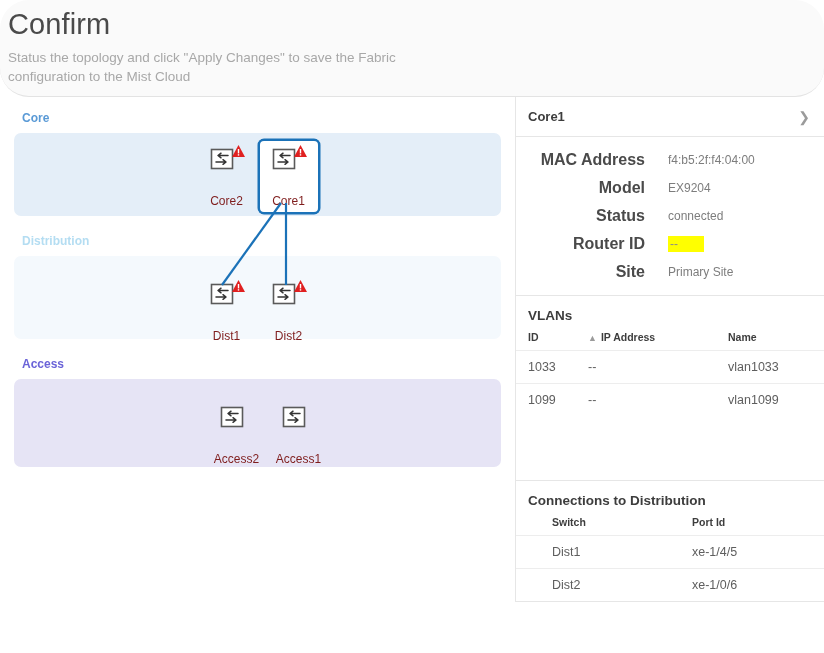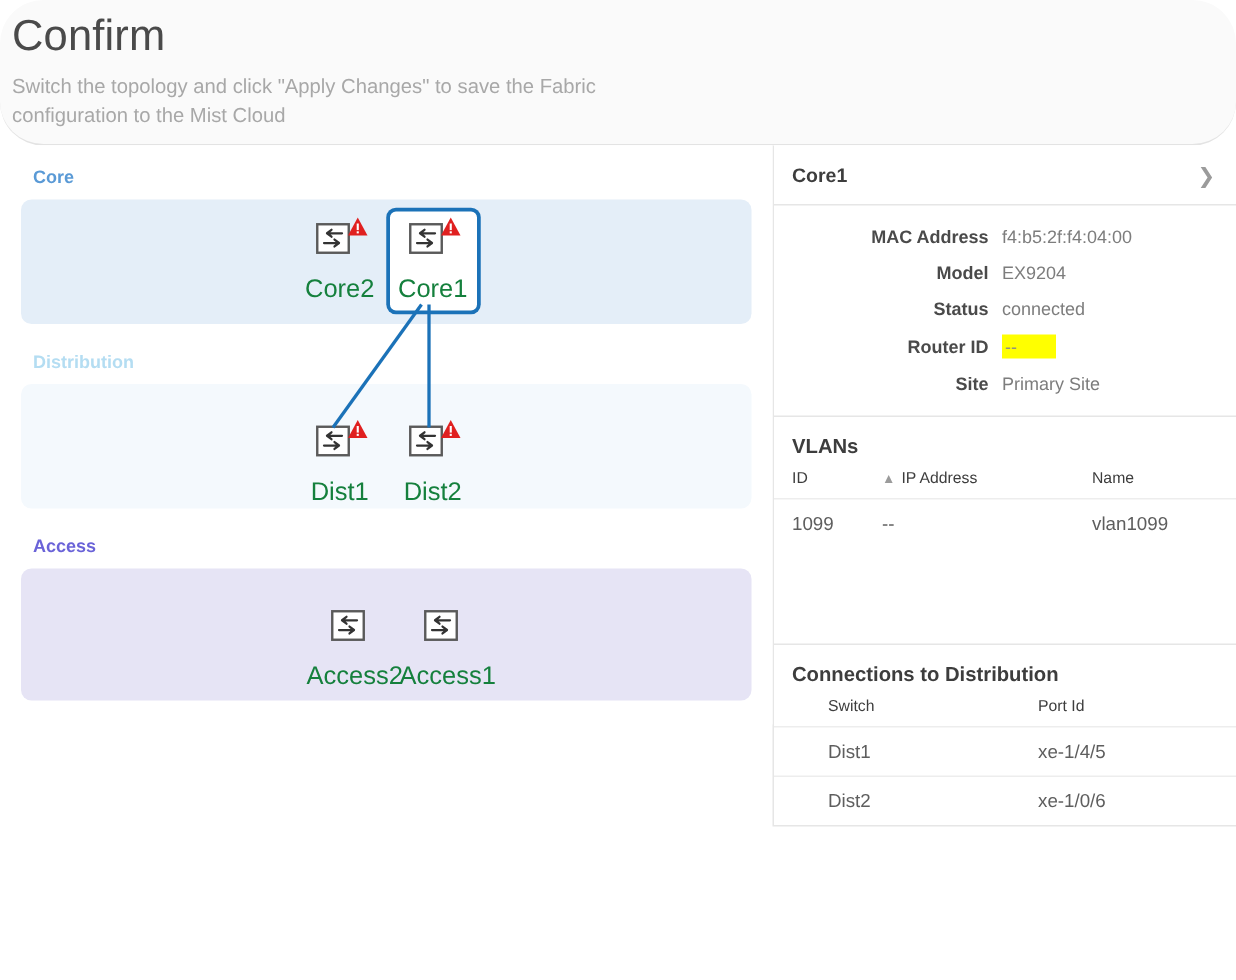--- a/index.html
+++ b/index.html
@@ -117,23 +117,23 @@
   }
   .switch-icon {
     display: block;
   }
   .warn-icon {
     position: absolute;
     top: -3px;
     right: -2px;
   }
   .node-label {
-    font-size: 17px;
-    color: #15803d;
-    margin-top: 6px;
+    font-size: 12px;
+    color: #7f1d1d;
+    margin-top: 17px;
     white-space: nowrap;
   }
 
   
   .links-svg {
     position: absolute;
     left: 0;
     top: 0;
     width: 515px;
     height: 420px;
@@ -169,24 +169,24 @@
   }
   .prop-row {
     display: flex;
     align-items: center;
     margin-bottom: 10px;
   }
   .prop-row:last-child { margin-bottom: 2px; }
   .prop-key {
     width: 152px;
     text-align: right;
-    font-size: 12px;
+    font-size: 16px;
     font-weight: 700;
     color: #4a4a4a;
-    padding-right: 9px;
+    padding-right: 23px;
     box-sizing: border-box;
   }
   .prop-val {
     font-size: 12px;
     color: #7d7d7d;
   }
   .prop-val.highlight {
     background: #ffff00;
     color: #8a8a8a;
     padding: 1px 26px 1px 2px;
@@ -202,21 +202,21 @@
     color: #3d3d3d;
     margin: 0 0 8px 12px;
   }
   table.data {
     width: 100%;
     border-collapse: collapse;
     table-layout: fixed;
   }
   table.data th {
     font-size: 10.5px;
-    font-weight: 400;
+    font-weight: 700;
     color: #3d3d3d;
     text-align: left;
     padding: 0 0 7px 0;
   }
   table.data td {
     font-size: 12.5px;
     color: #5e5e5e;
     padding: 9px 0 9px 0;
     border-top: 1px solid #ededed;
   }
@@ -236,21 +236,21 @@
   .conns .c-switch { width: 140px; padding-left: 36px; }
   .conns .c-port { width: auto; }
 
   .vlans-spacer { height: 64px; }
 </style>
 </head>
 <body>
 
 <div class="page-header">
   <div class="page-title">Confirm</div>
-  <div class="page-subtitle">Switch the topology and click "Apply Changes" to save the Fabric configuration to the Mist Cloud</div>
+  <div class="page-subtitle">Status the topology and click "Apply Changes" to save the Fabric configuration to the Mist Cloud</div>
 </div>
 
 <div class="main">
 
   <div class="topology-pane">
 
     <div class="tier-label core">Core</div>
     <div class="tier-band core">
       <div class="node-row">
 
@@ -401,20 +401,25 @@
           <tr>
             <th class="c-id">ID</th>
             <th class="c-ip">
               <span class="sort-chevron">▲</span><span>IP Address</span>
             </th>
             <th class="c-name">Name</th>
           </tr>
         </thead>
         <tbody>
           <tr>
+            <td class="c-id">1033</td>
+            <td class="c-ip">--</td>
+            <td class="c-name">vlan1033</td>
+          </tr>
+          <tr>
             <td class="c-id">1099</td>
             <td class="c-ip">--</td>
             <td class="c-name">vlan1099</td>
           </tr>
         </tbody>
       </table>
       <div class="vlans-spacer"></div>
     </div>
 
     <div class="section">

